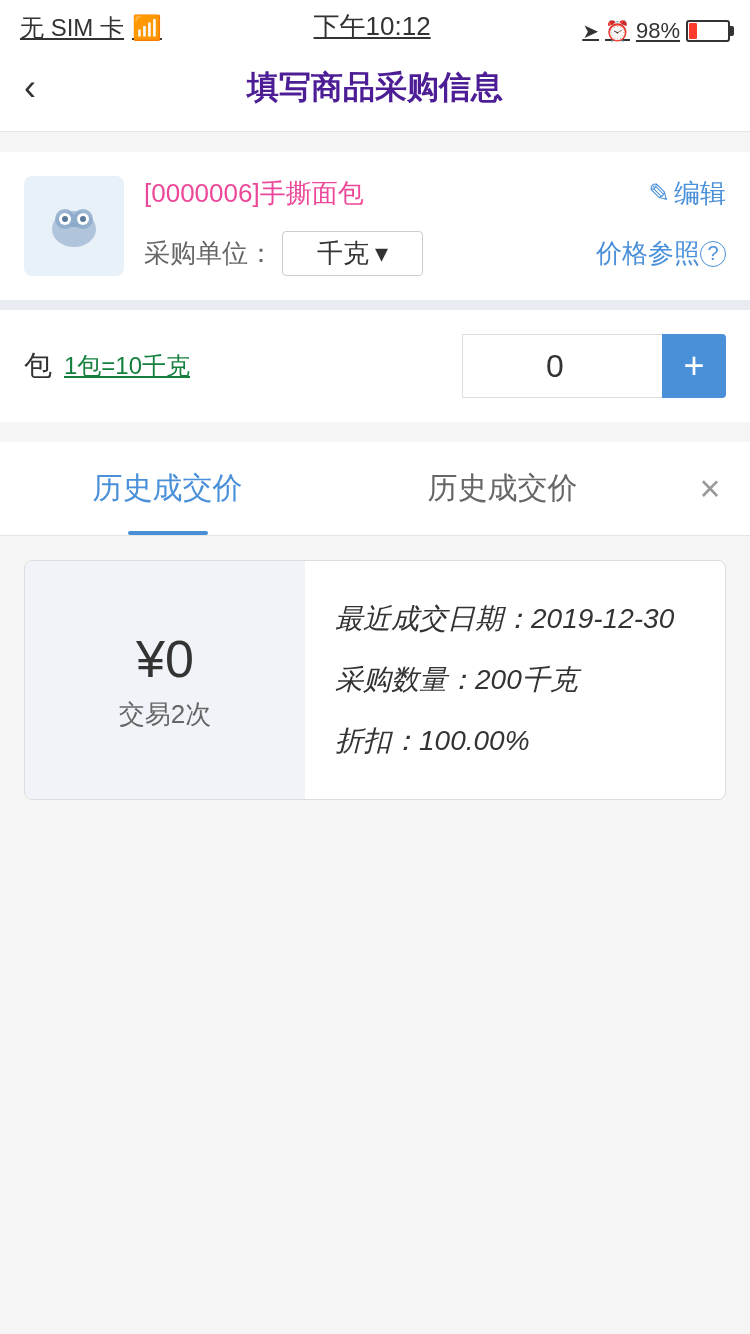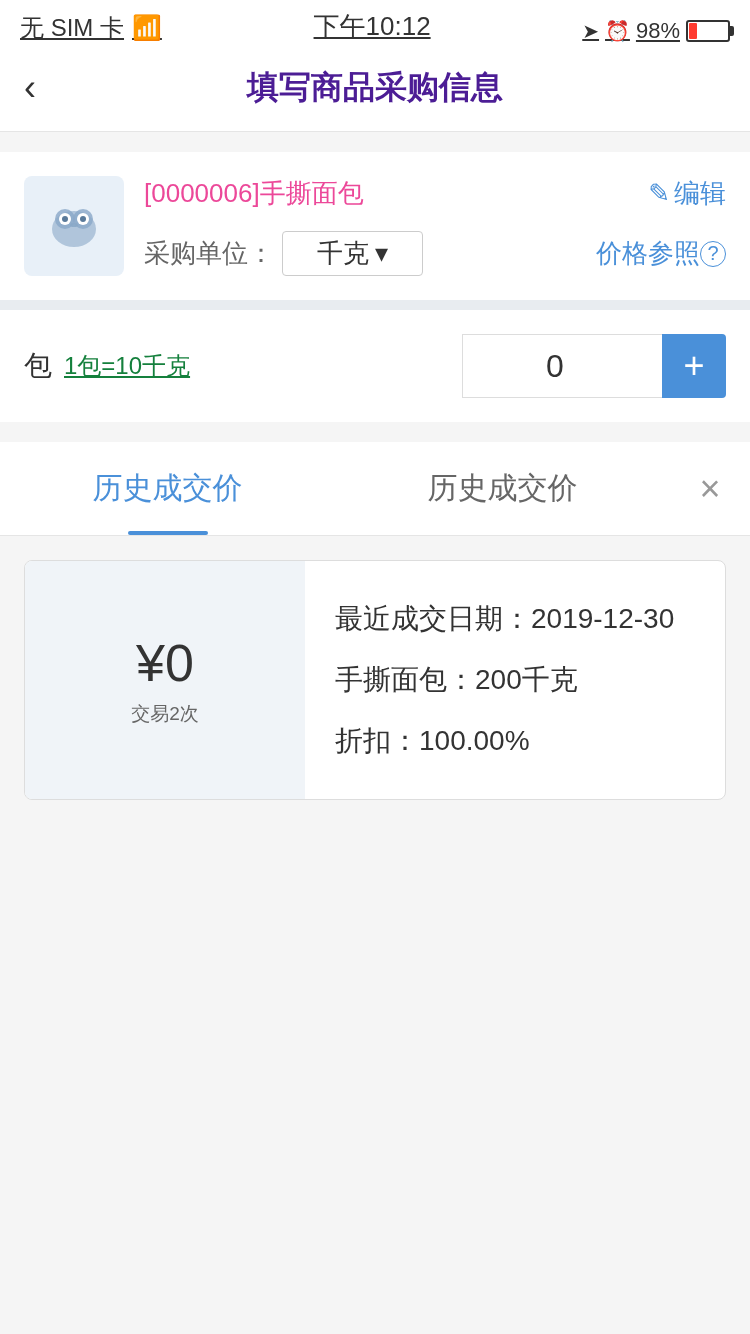--- a/index.html
+++ b/index.html
@@ -288,31 +288,32 @@
       align-items: center;
       justify-content: center;
       padding: 40px 20px;
     }
     .price-amount {
       font-size: 52px;
       color: #333;
       font-weight: 400;
     }
     .price-times {
-      font-size: 19px;
+      font-size: 26px;
       color: #666;
       margin-top: 8px;
     }
     .price-card-right {
       flex: 1;
       padding: 36px 30px;
       display: flex;
       flex-direction: column;
       gap: 16px;
       justify-content: space-between;
+      font-style: italic;
     }
     .price-detail-row {
       font-size: 28px;
       color: #333;
       line-height: 1.6;
     }
 
     
     .page-bg {
       background: #f5f5f5;
@@ -411,20 +412,20 @@
       <div class="price-amount">
         <span>¥</span><span>0</span>
       </div>
       <div class="price-times">交易2次</div>
     </div>
     <div class="price-card-right">
       <div class="price-detail-row">
         <span>最近成交日期：</span><span>2019-12-30</span>
       </div>
       <div class="price-detail-row">
-        <span>手撕面包：</span><span>200千克</span>
+        <span>采购数量：</span><span>200千克</span>
       </div>
       <div class="price-detail-row">
         <span>折扣：</span><span>100.00%</span>
       </div>
     </div>
   </div>
 </div>
 
 </body></html>

